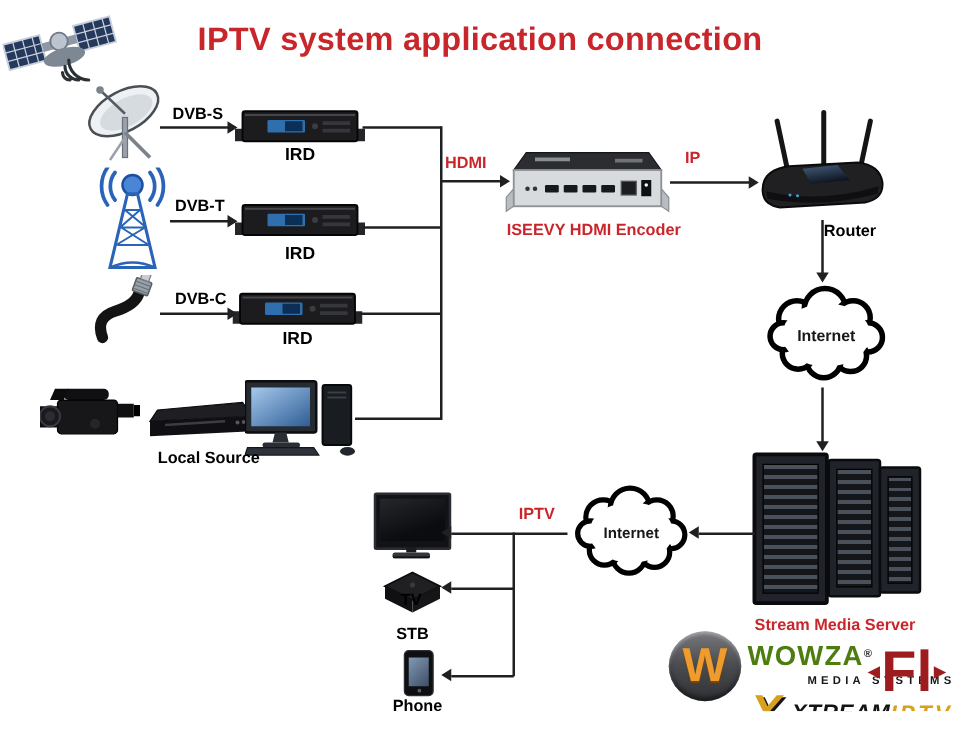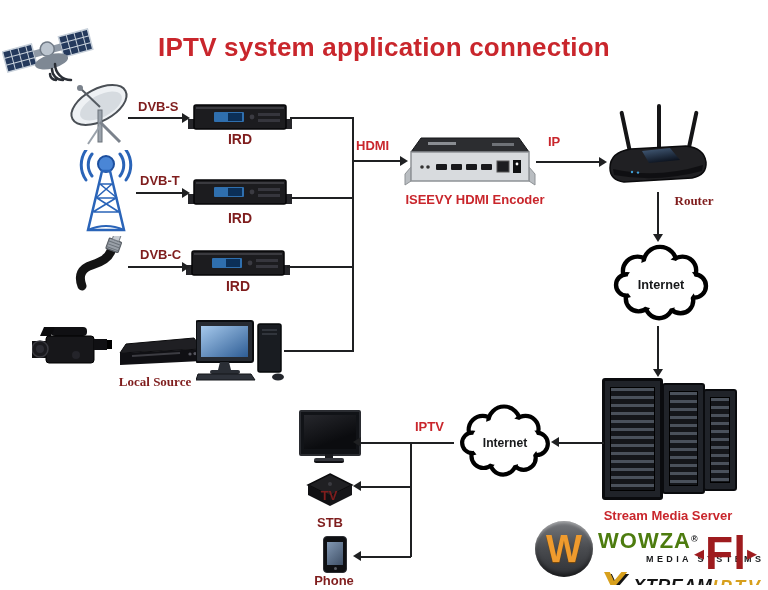--- a/index.html
+++ b/index.html
@@ -1,24 +1,24 @@
 <!DOCTYPE html>
 <html><head>
 <meta charset="utf-8">
 <style>
   html,body{margin:0;padding:0;background:#fff;font-family:"Liberation Sans",sans-serif;}
-  #stage{position:relative;width:768px;height:569px;background:#ffffff;overflow:hidden;margin-top:16px;}
+  #stage{position:relative;width:768px;height:569px;background:#ffffff;overflow:hidden;}
   .abs{position:absolute;}
   .hline{position:absolute;height:2px;background:#1f2022;}
   .vline{position:absolute;width:2px;background:#1f2022;}
   .ah{position:absolute;width:0;height:0;}
   .ah-r{border-top:5px solid transparent;border-bottom:5px solid transparent;border-left:8px solid #1f2022;}
   .ah-l{border-top:5px solid transparent;border-bottom:5px solid transparent;border-right:8px solid #1f2022;}
   .ah-d{border-left:5px solid transparent;border-right:5px solid transparent;border-top:8px solid #1f2022;}
-  .lbl{position:absolute;font-weight:bold;font-size:13px;color:#7f1d1d;white-space:nowrap;}
+  .lbl{position:absolute;font-weight:bold;font-size:13px;color:#000000;white-space:nowrap;}
   .lbl-red{position:absolute;font-weight:bold;font-size:13px;color:#c9262c;white-space:nowrap;}
   .center{text-align:center;}
   .title{position:absolute;left:0;top:16px;width:768px;text-align:center;font-size:26px;font-weight:bold;color:#c9262c;letter-spacing:.2px;}
   
   .rack{position:absolute;background:#202329;border:3px solid #0a0b0e;border-radius:3px;}
   .rack::before{content:"";position:absolute;left:5px;right:5px;top:6px;bottom:6px;background:repeating-linear-gradient(180deg,#4a515b 0 3px,#14161a 3px 8px);border:1px solid #000;}
   
   .tvbox{position:absolute;background:#111317;border:2px solid #2a2c31;border-radius:2px;}
   .tvscr{position:absolute;left:3px;right:3px;top:3px;bottom:5px;background:linear-gradient(160deg,#26272c 0%,#0b0c0f 70%);}
   .tvneck{position:absolute;background:#1a1b1f;}
@@ -290,22 +290,22 @@
   <div class="ah ah-l" style="left:353px;top:465px;"></div>
   <div class="hline" style="left:361px;top:540px;width:50px;"></div>
   <div class="ah ah-l" style="left:353px;top:535px;"></div>
 
   <div class="lbl" style="left:138px;top:83px;">DVB-S</div>
   <div class="lbl" style="left:140px;top:157px;">DVB-T</div>
   <div class="lbl" style="left:140px;top:231px;">DVB-C</div>
   <div class="lbl center" style="left:188px;top:115px;width:104px;font-size:14px;">IRD</div>
   <div class="lbl center" style="left:188px;top:194px;width:104px;font-size:14px;">IRD</div>
   <div class="lbl center" style="left:186px;top:262px;width:104px;font-size:14px;">IRD</div>
-  <div class="lbl center" style="left:100px;top:358px;width:110px;font-family:Liberation Serif, serif;">Local Source</div>
-  <div class="lbl center" style="left:659px;top:177px;width:70px;font-family:Liberation Serif, serif;">Router</div>
+  <div class="lbl center" style="left:112px;top:358px;width:110px;">Local Source</div>
+  <div class="lbl center" style="left:645px;top:177px;width:70px;">Router</div>
   <div class="lbl center" style="left:299px;top:472px;width:60px;">TV</div>
   <div class="lbl center" style="left:305px;top:499px;width:50px;">STB</div>
   <div class="lbl center" style="left:298px;top:557px;width:72px;">Phone</div>
 
   <div class="lbl-red" style="left:356px;top:122px;">HDMI</div>
   <div class="lbl-red" style="left:548px;top:118px;">IP</div>
   <div class="lbl-red" style="left:415px;top:403px;">IPTV</div>
   <div class="lbl-red center" style="left:600px;top:492px;width:136px;">Stream Media Server</div>
   <div class="lbl-red center" style="left:399px;top:176px;width:152px;">ISEEVY HDMI Encoder</div>
 

